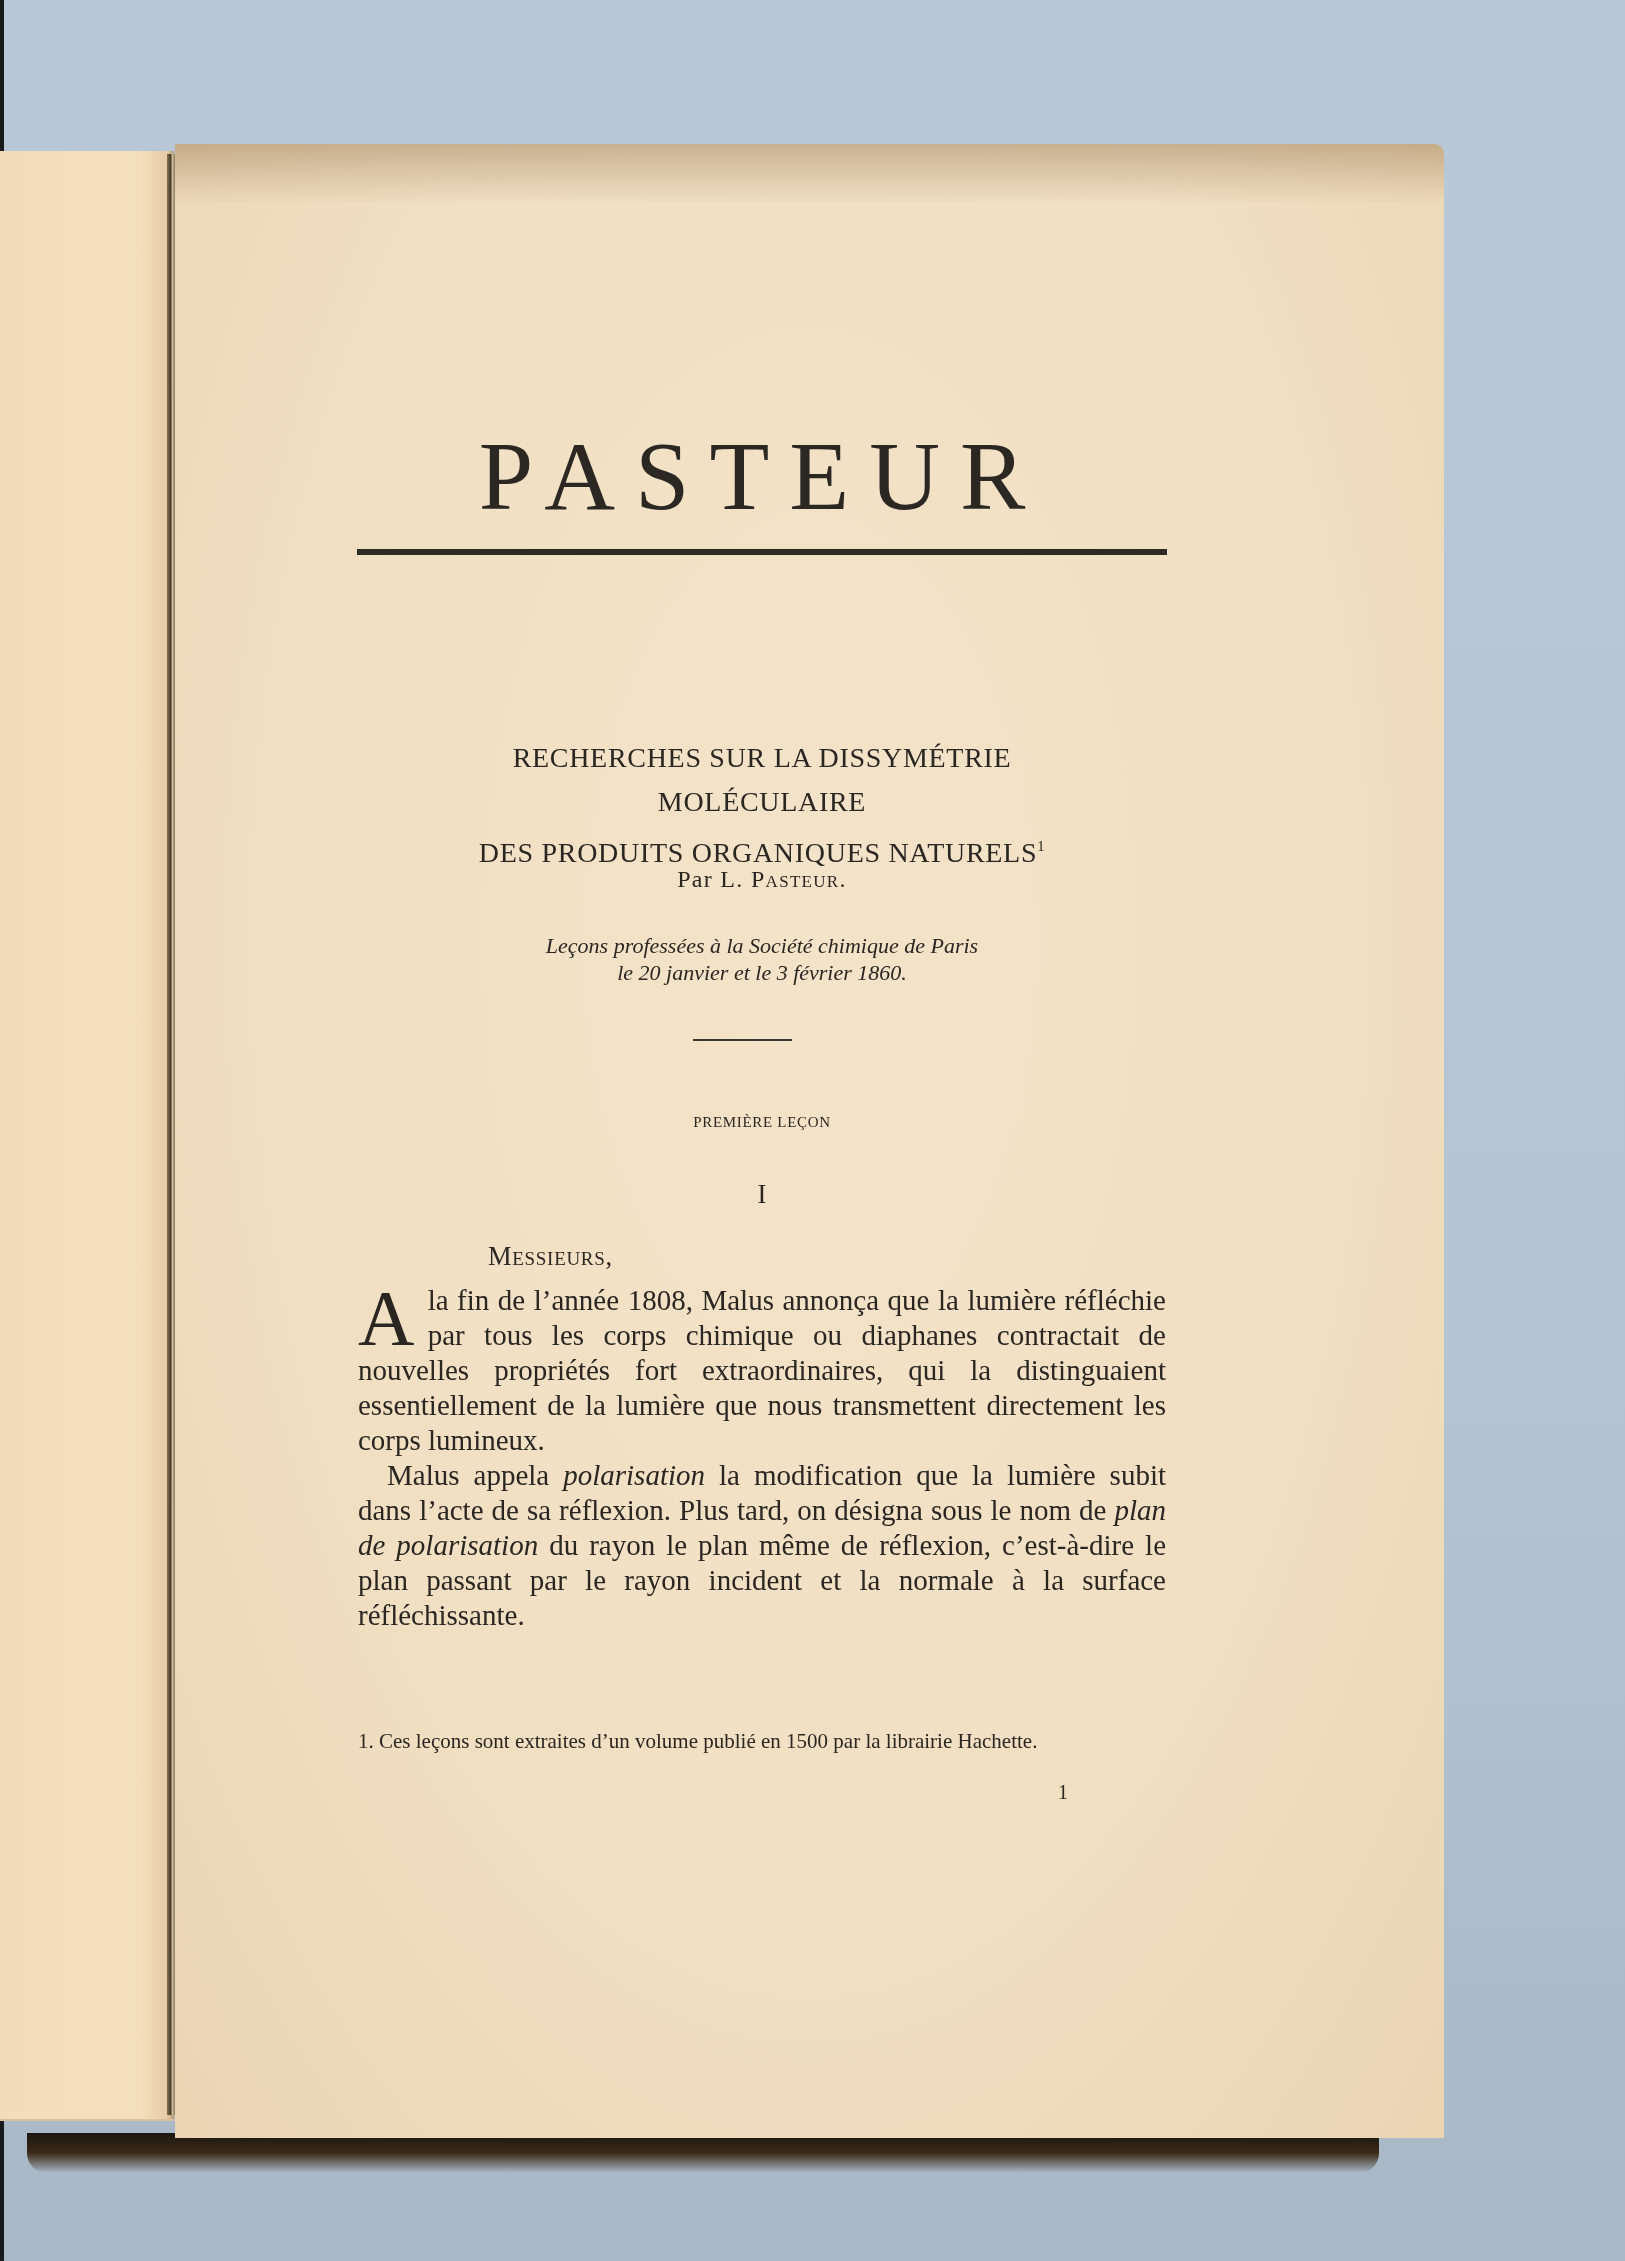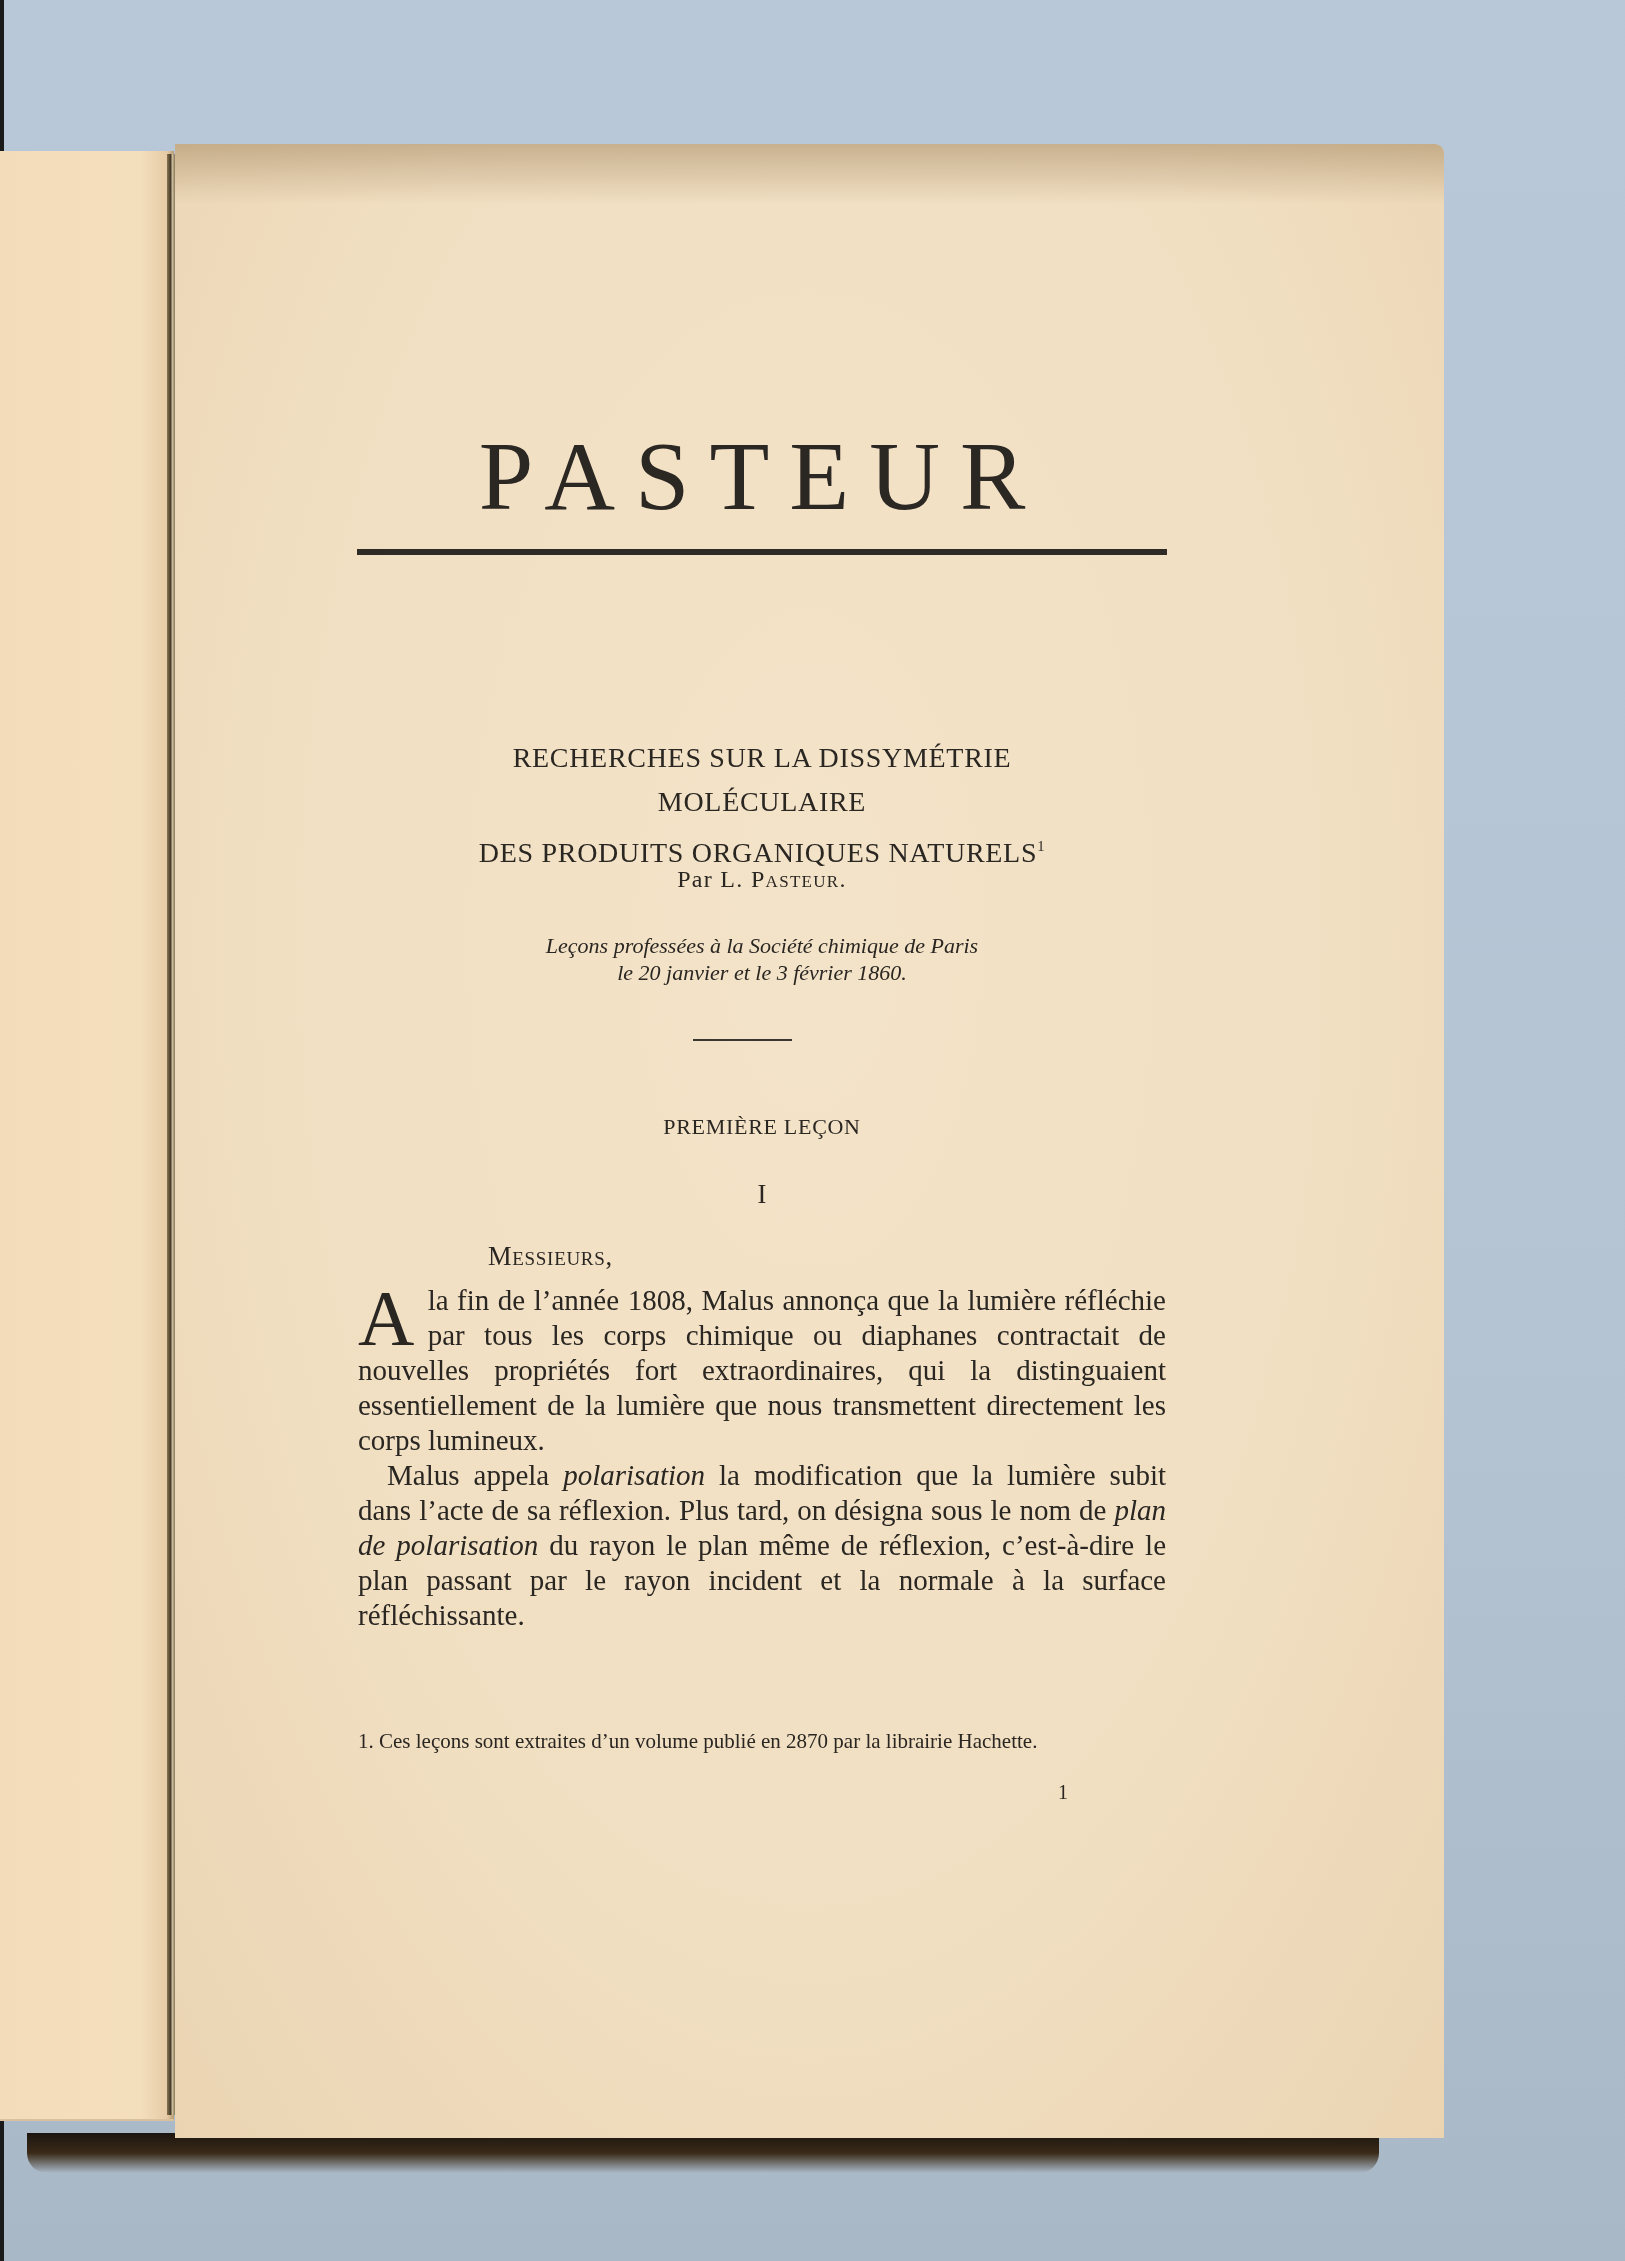--- a/index.html
+++ b/index.html
@@ -48,21 +48,21 @@
   .subtitle sup { font-size:14.6px; vertical-align:10.6px; }
   .byline {
     position:absolute; top:456px; width:808px; text-align:center; font-size:24px; letter-spacing:1.3px;
   }
   .byline .sc { font-variant:small-caps; }
   .lectures {
     position:absolute; top:523px; width:808px; text-align:center;
     font-style:italic; font-size:22px; line-height:26.5px;
   }
   .short-rule { position:absolute; left:335px; top:629px; width:99px; height:2px; background:#3a3530; }
-  .lesson-heading { position:absolute; top:704px; width:808px; text-align:center; font-size:22px; letter-spacing:0.7px; }
+  .lesson-heading { position:absolute; top:704px; width:808px; text-align:center; font-size:15px; letter-spacing:0.7px; }
   .section-num { position:absolute; top:769px; width:808px; text-align:center; font-size:26.5px; }
   .salutation { position:absolute; left:130px; top:831px; font-size:26.5px; font-variant:small-caps; letter-spacing:0.7px; }
   .body { position:absolute; top:873px; left:0; width:808px; font-size:29px; line-height:35px; text-align:justify; }
   .body p { margin:0; }
   .dropcap { float:left; font-size:78px; line-height:61px; margin:4px 13.3px 0 0; }
   .indent { text-indent:29px; }
   .footnote { position:absolute; top:1318px; left:0; width:808px; font-size:21px; line-height:26.5px; text-align:justify; text-indent:0; }
   .page-number { position:absolute; top:1371px; left:700px; font-size:20px; }
 </style>
 </head>
@@ -98,17 +98,17 @@
 
     <div class="lesson-heading">PREMIÈRE LEÇON</div>
     <div class="section-num">I</div>
     <div class="salutation">Messieurs,</div>
 
     <div class="body">
       <p><span class="dropcap">A</span><span>la fin de l’année 1808, Malus annonça que la lumière réfléchie par tous les corps chimique ou diaphanes contractait de nouvelles propriétés fort extraordinaires, qui la distinguaient essentiellement de la lumière que nous transmettent directement les corps lumineux.</span></p>
       <p class="indent"><span>Malus appela </span><i>polarisation</i><span> la modification que la lumière subit dans l’acte de sa réflexion. Plus tard, on désigna sous le nom de </span><i>plan de polarisation</i><span> du rayon le plan même de réflexion, c’est-à-dire le plan passant par le rayon incident et la normale à la surface réfléchissante.</span></p>
     </div>
 
-    <div class="footnote">1. Ces leçons sont extraites d’un volume publié en 2870 par la librairie Hachette.</div>
+    <div class="footnote">1. Ces leçons sont extraites d’un volume publié en 1500 par la librairie Hachette.</div>
     <div class="page-number">1</div>
   </div>
 </div>
 
 
 </body></html>

